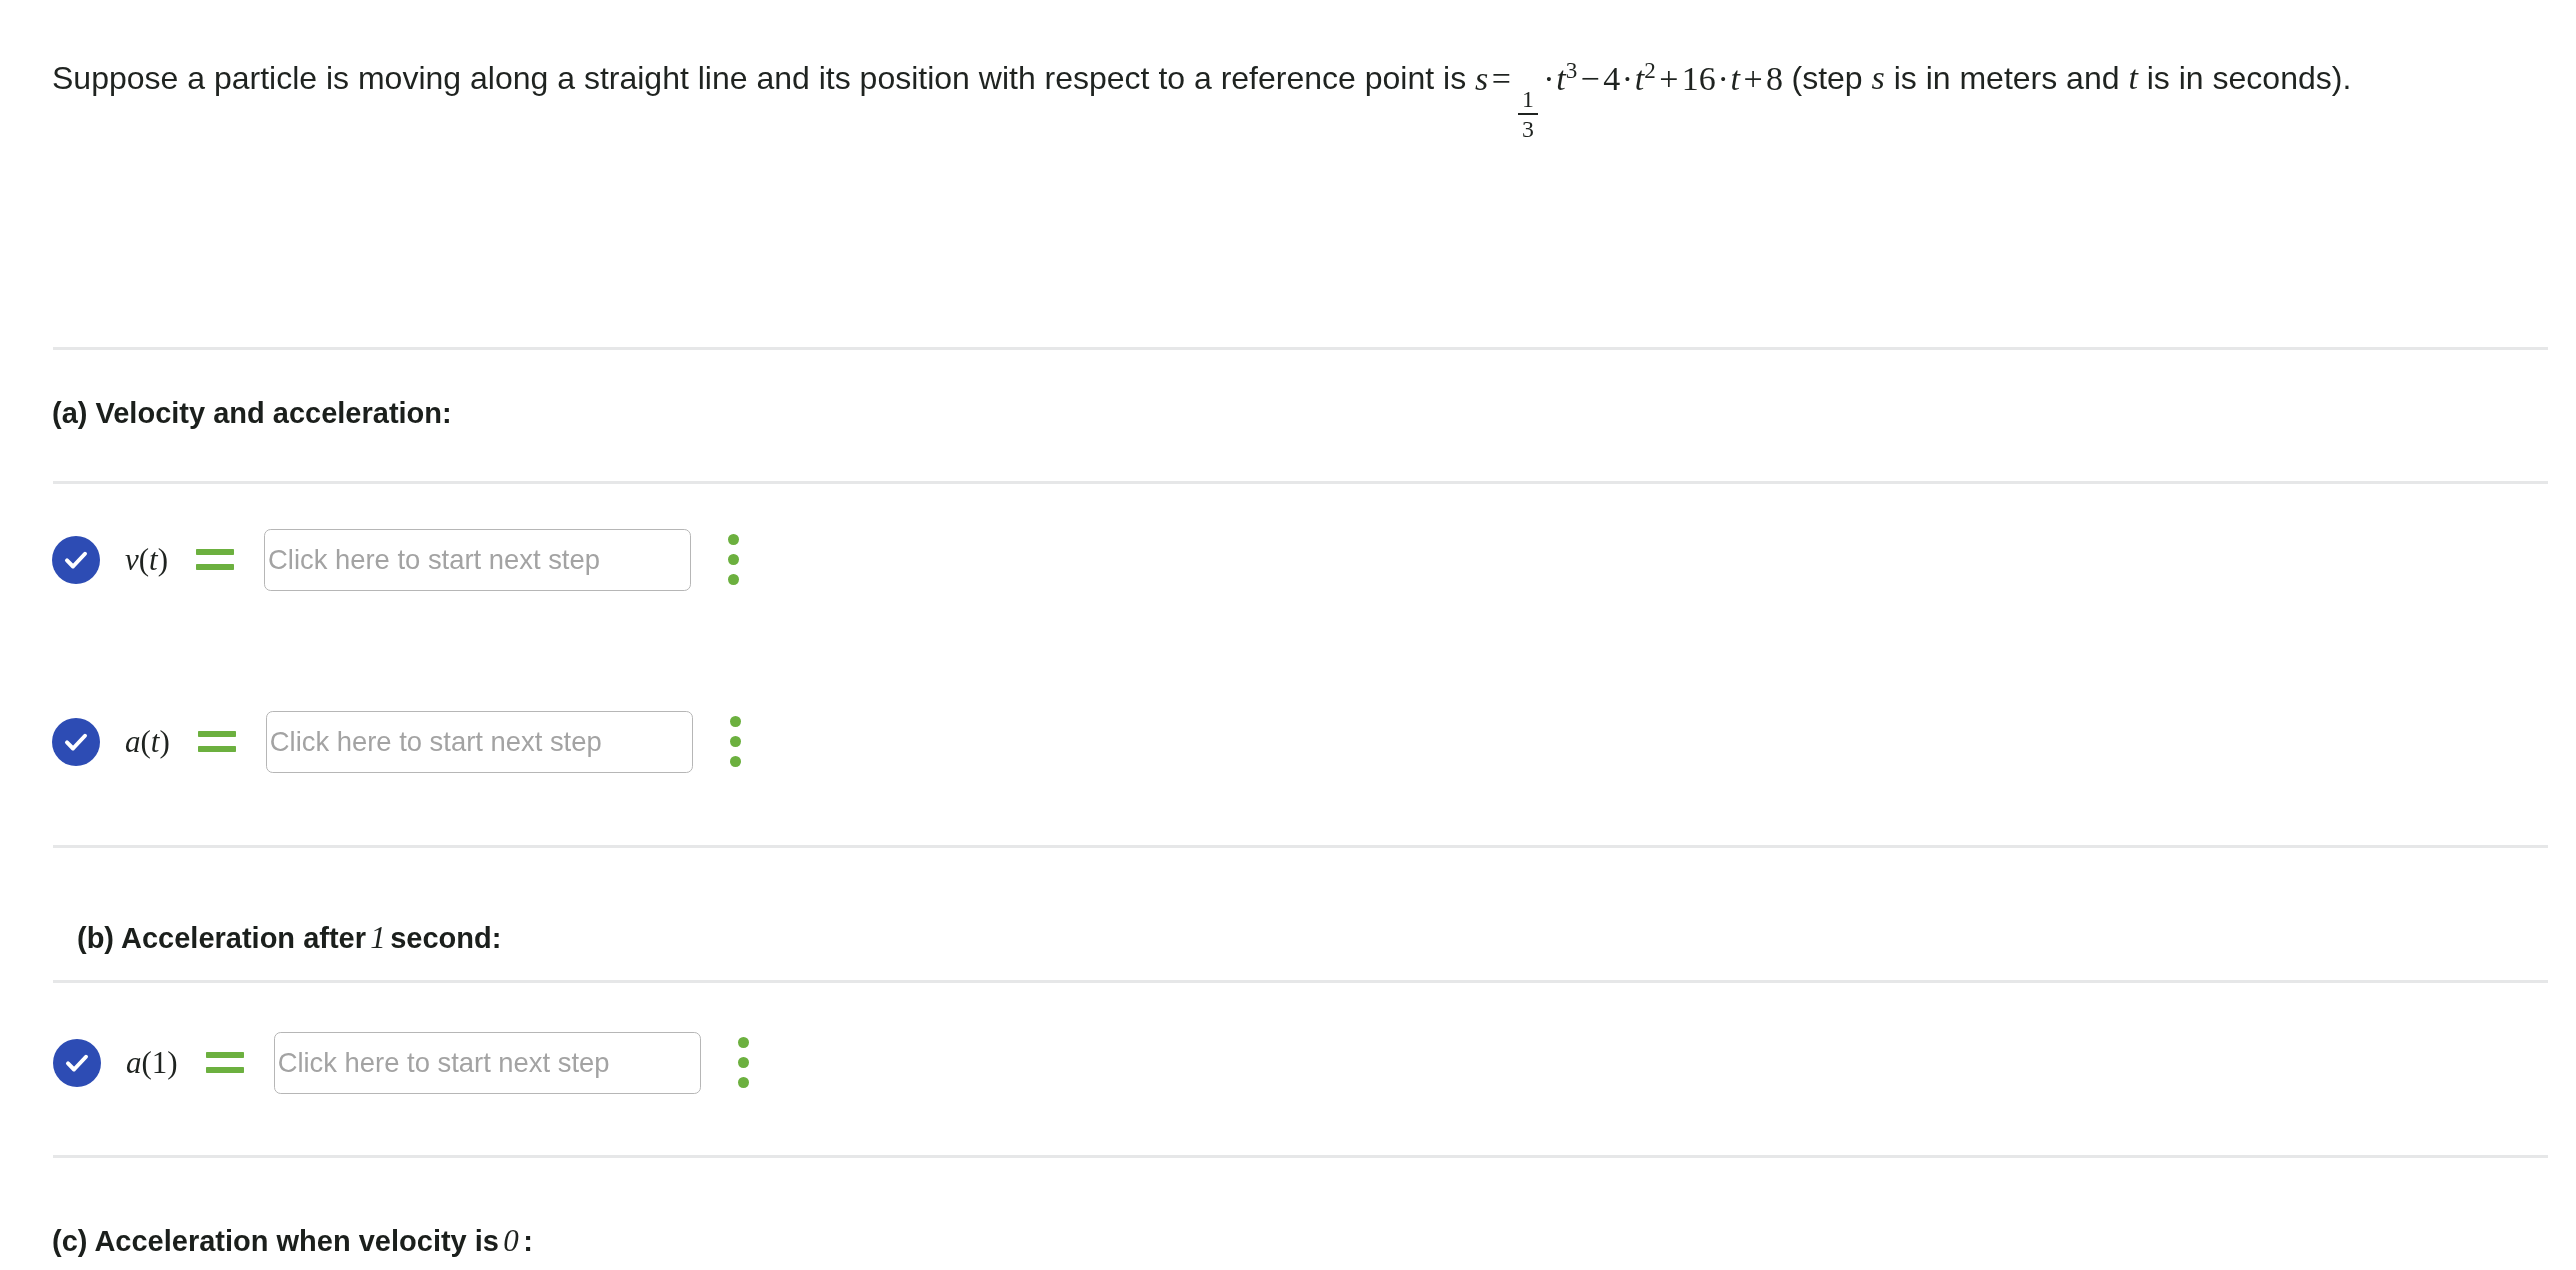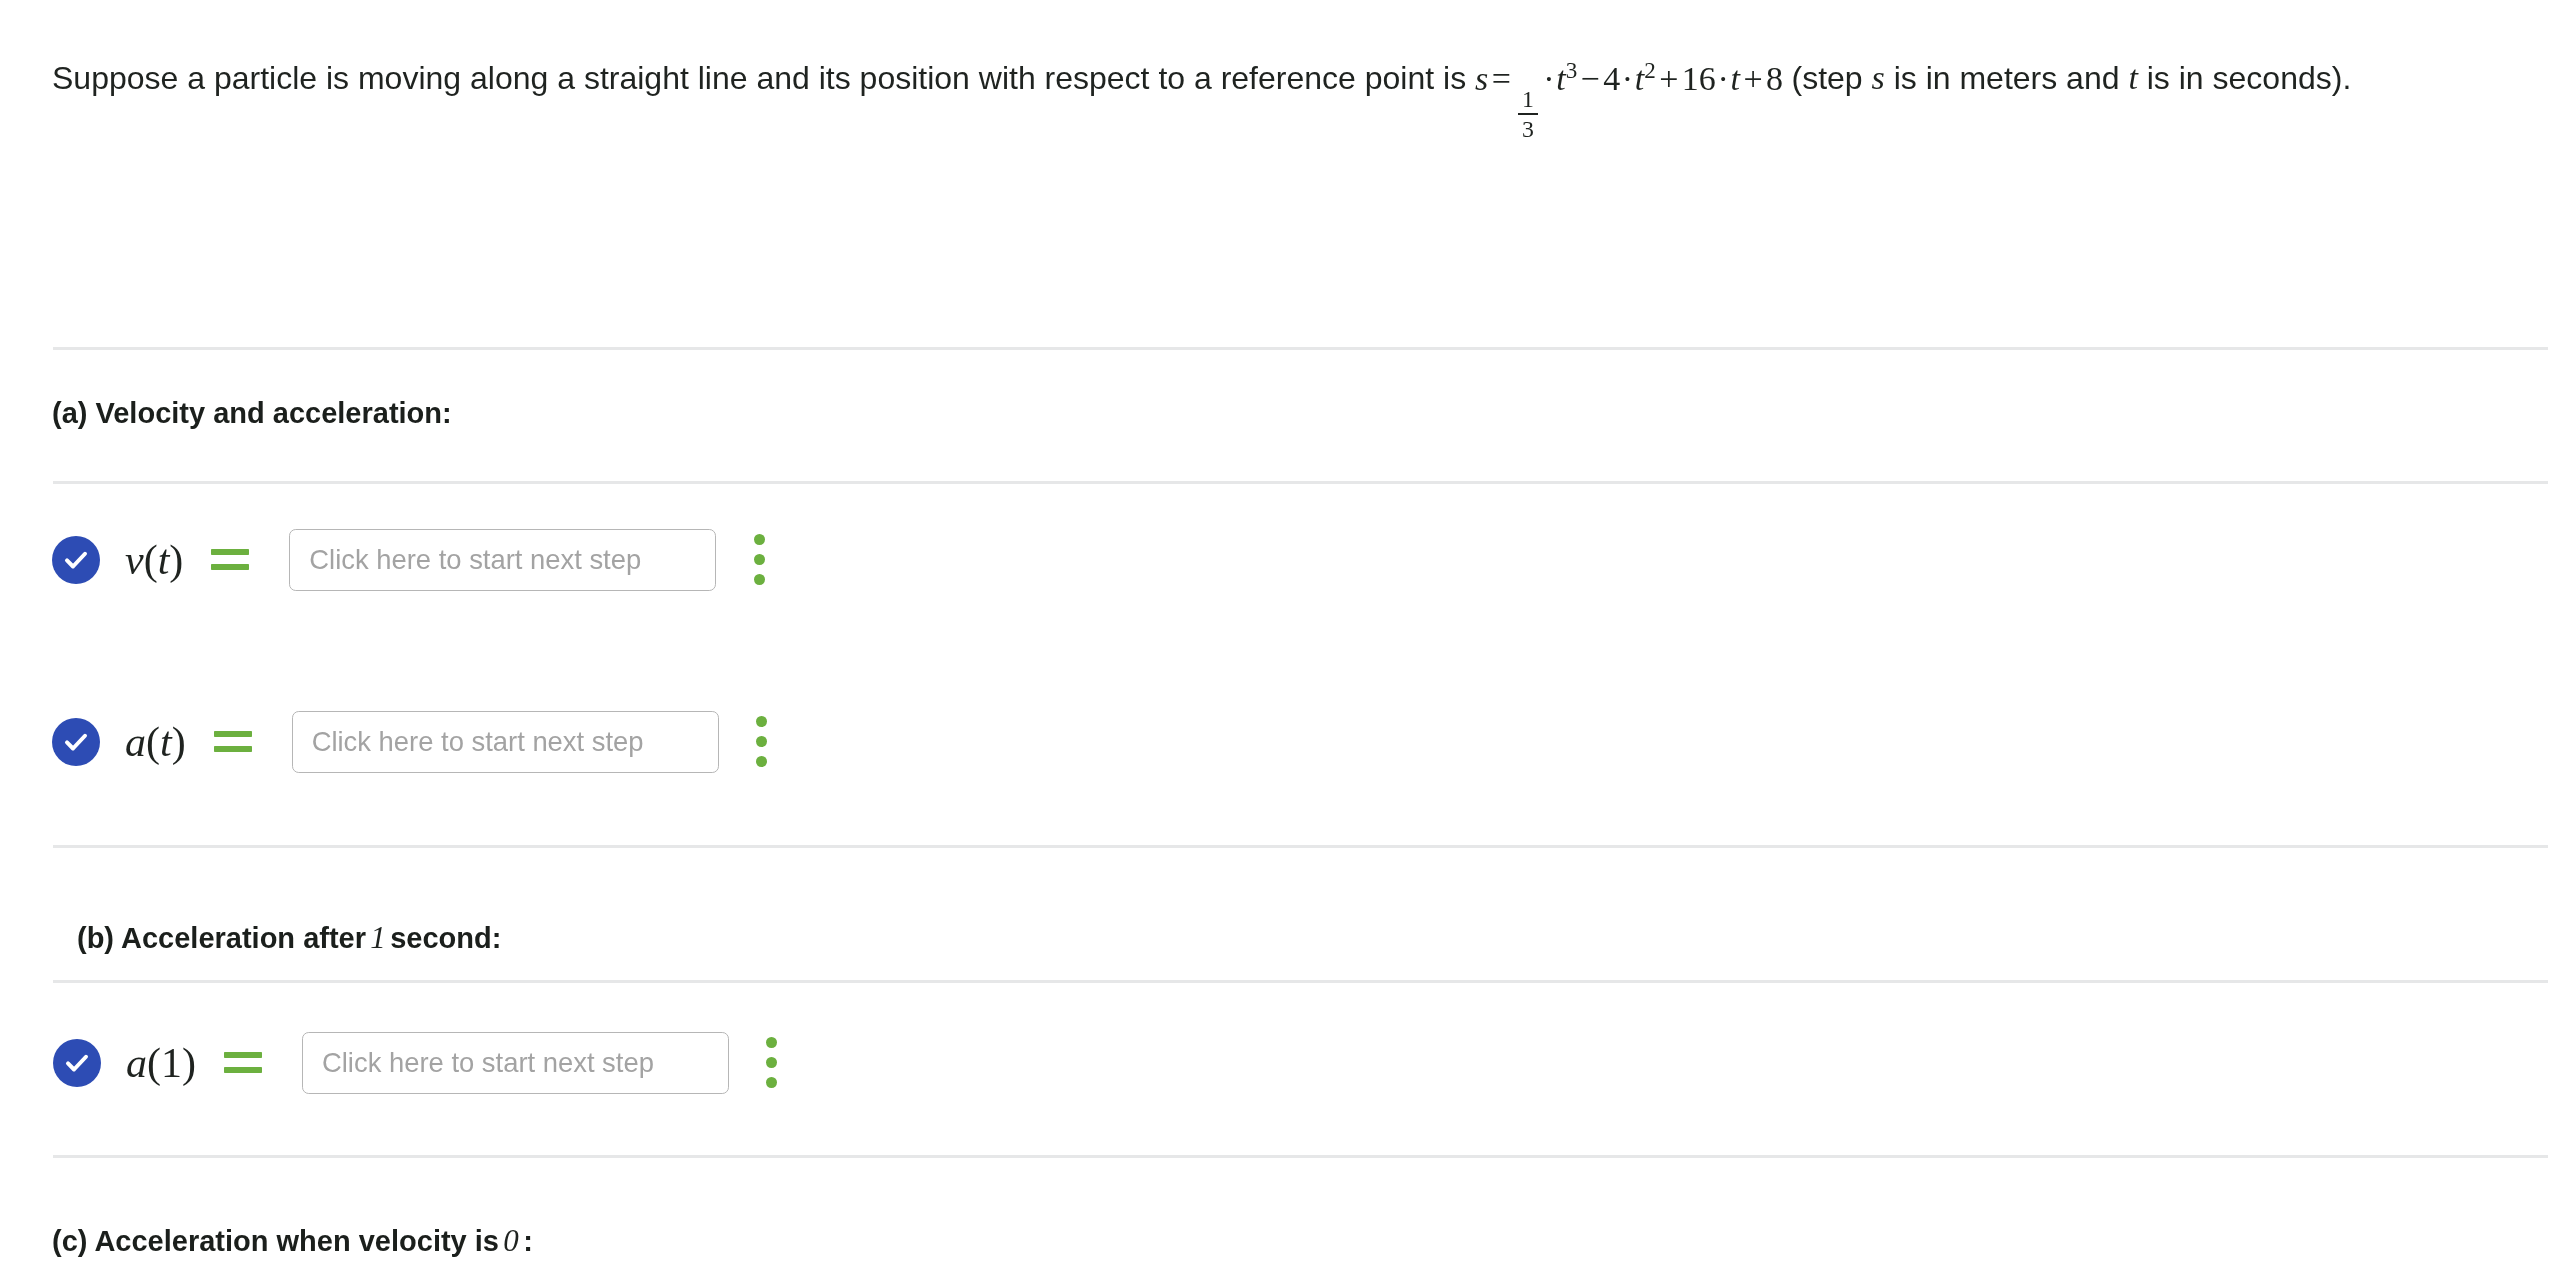--- a/index.html
+++ b/index.html
@@ -112,21 +112,21 @@
     border-radius: 50%;
     background: #2d4cb4;
     display: flex;
     align-items: center;
     justify-content: center;
   }
   .check-icon svg { display: block; }
   .step-label {
     font-family: "Liberation Serif", serif;
     font-style: italic;
-    font-size: 42px;
+    font-size: 31px;
     color: #1f2320;
     margin-left: 25px;
     white-space: nowrap;
     text-align: right;
   }
   .step-label .paren { font-style: normal; }
   .step-label .up { font-style: normal; }
   .equals {
     margin-left: 28px;
     width: 38px;
@@ -136,30 +136,30 @@
     justify-content: center;
     gap: 9.1px;
   }
   .equals span {
     display: block;
     height: 5.8px;
     background: #6cb03f;
     border-radius: 0.8px;
   }
   .step-input {
-    margin-left: 40px;
+    margin-left: 30px;
     width: 427px;
     height: 62px;
     box-sizing: border-box;
     border: 1.7px solid #b6b6b6;
     border-radius: 6.7px;
     background: #ffffff;
     display: flex;
     align-items: center;
-    padding: 0 19px;
+    padding: 0 3px;
   }
   .step-input .placeholder {
     font-family: "Liberation Sans", sans-serif;
     font-size: 27.4px;
     color: #a3a3a3;
     white-space: nowrap;
   }
   .kebab {
     margin-left: 37px;
     width: 11.6px;

